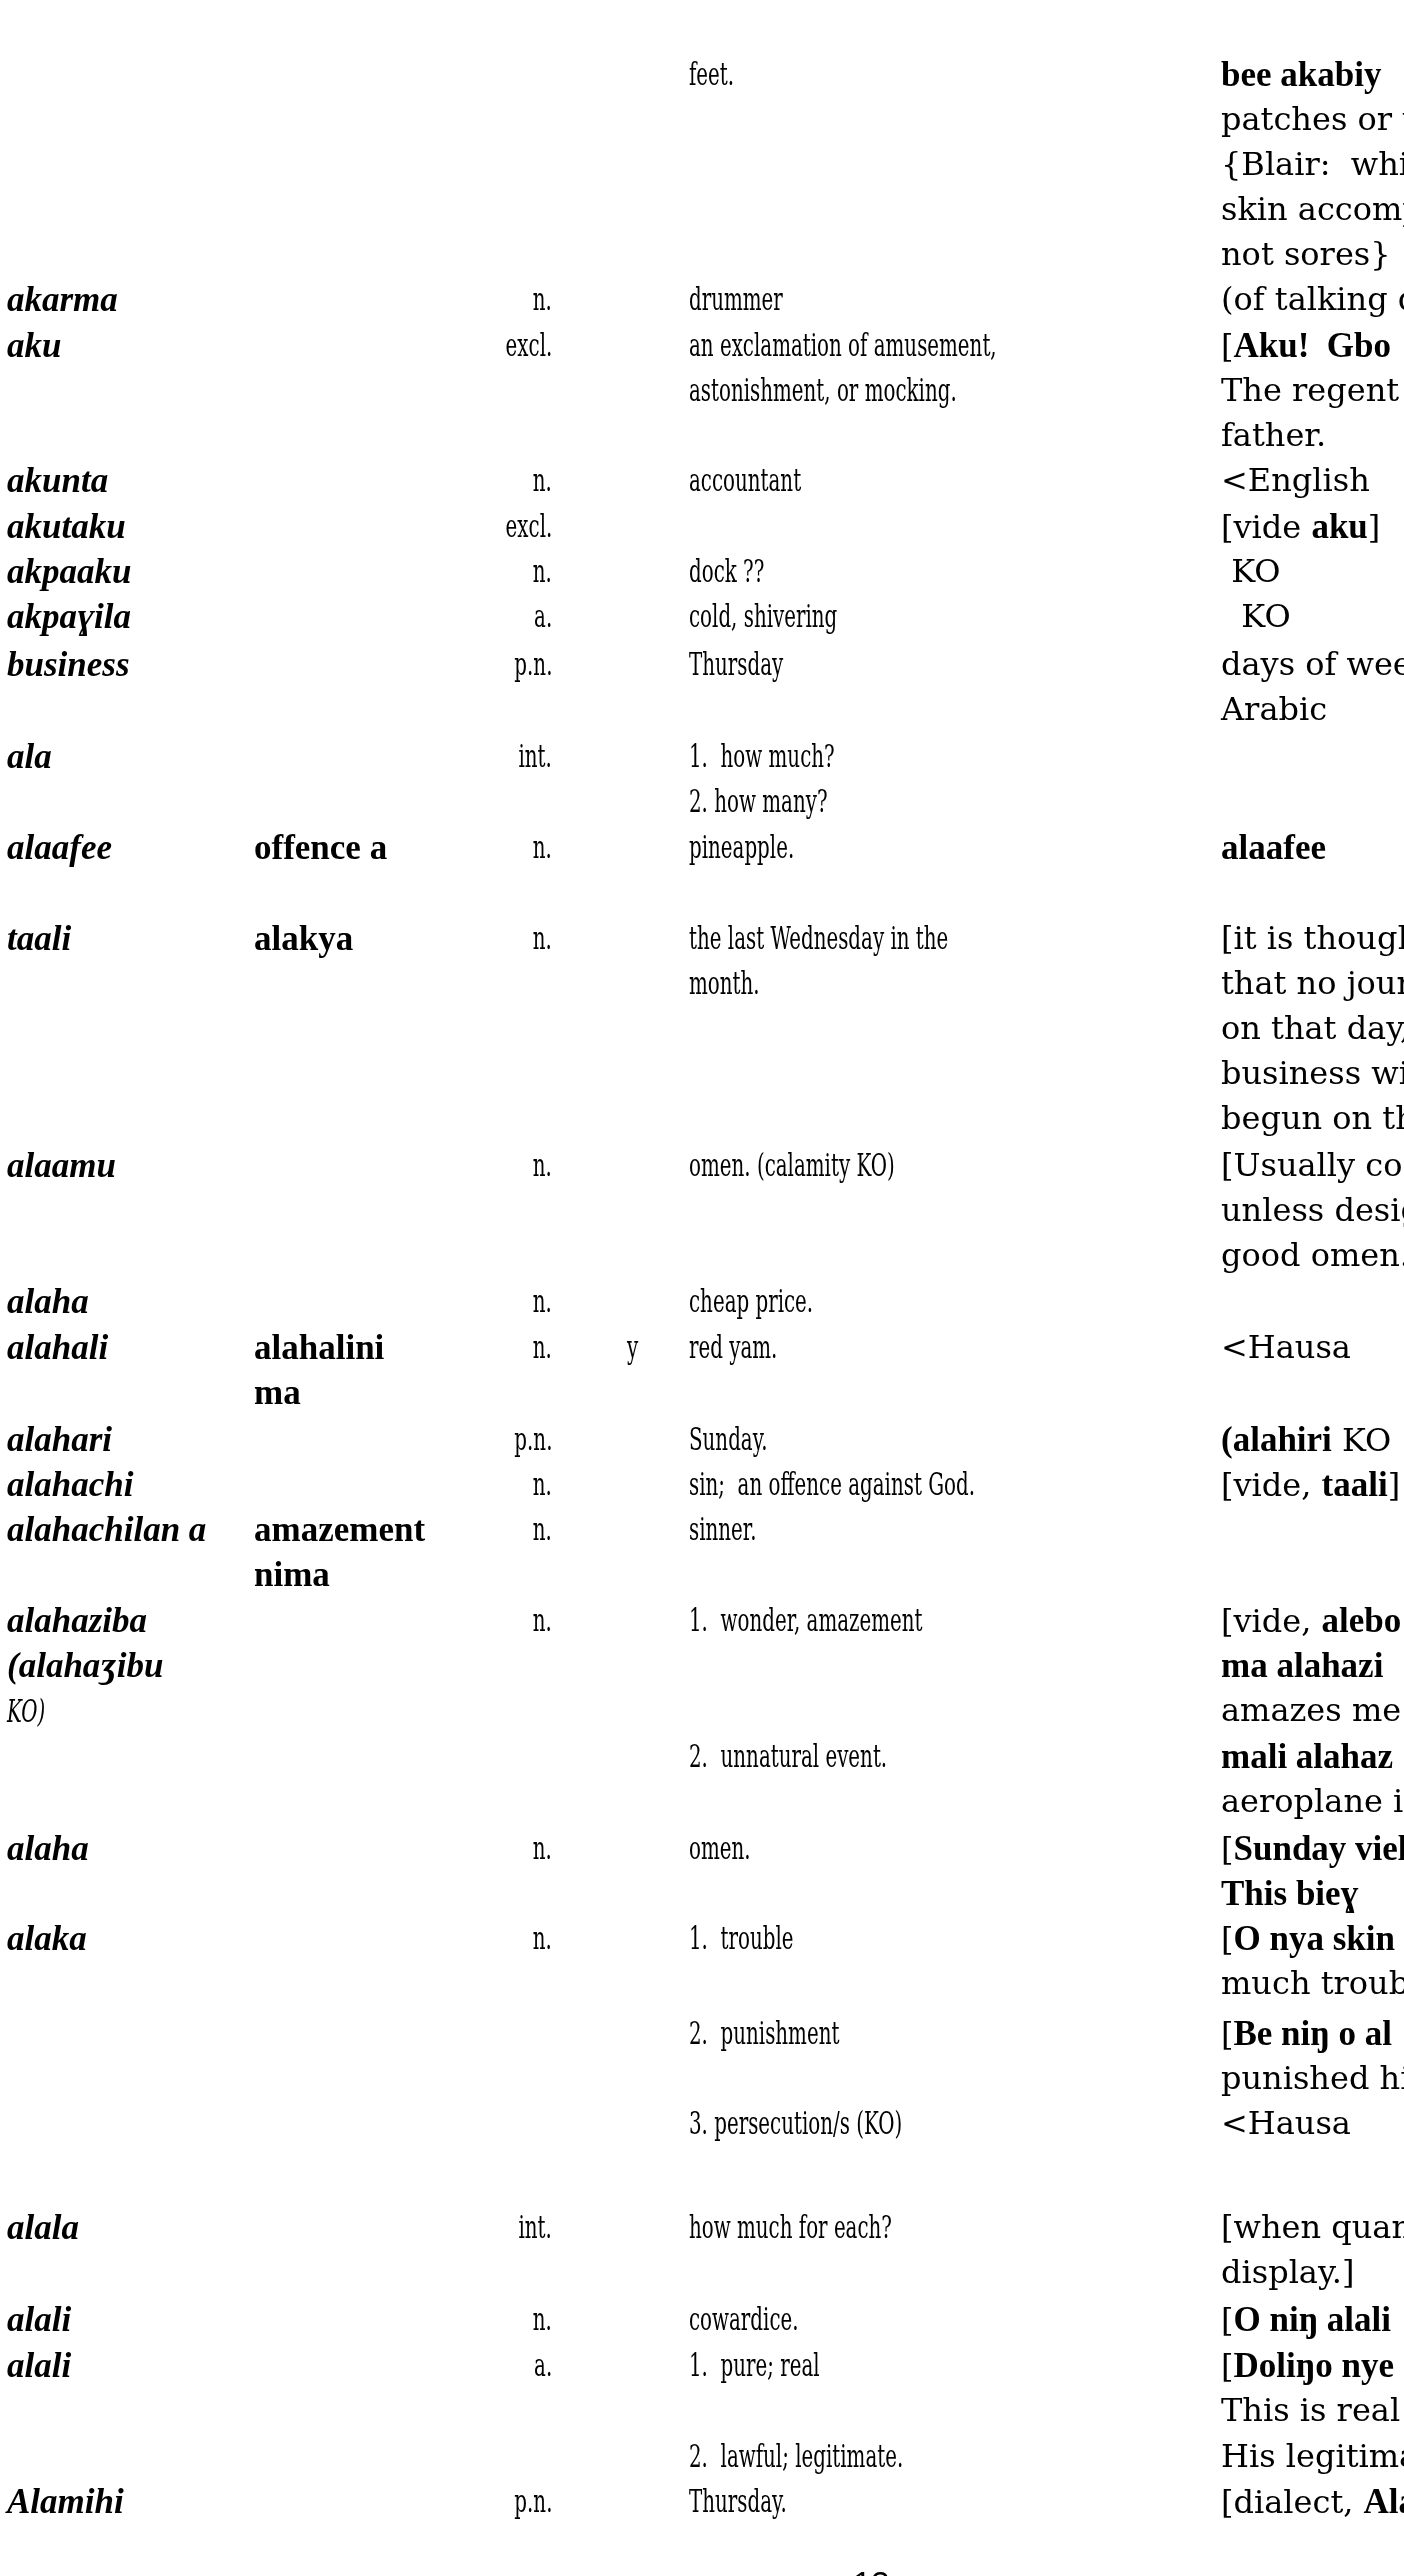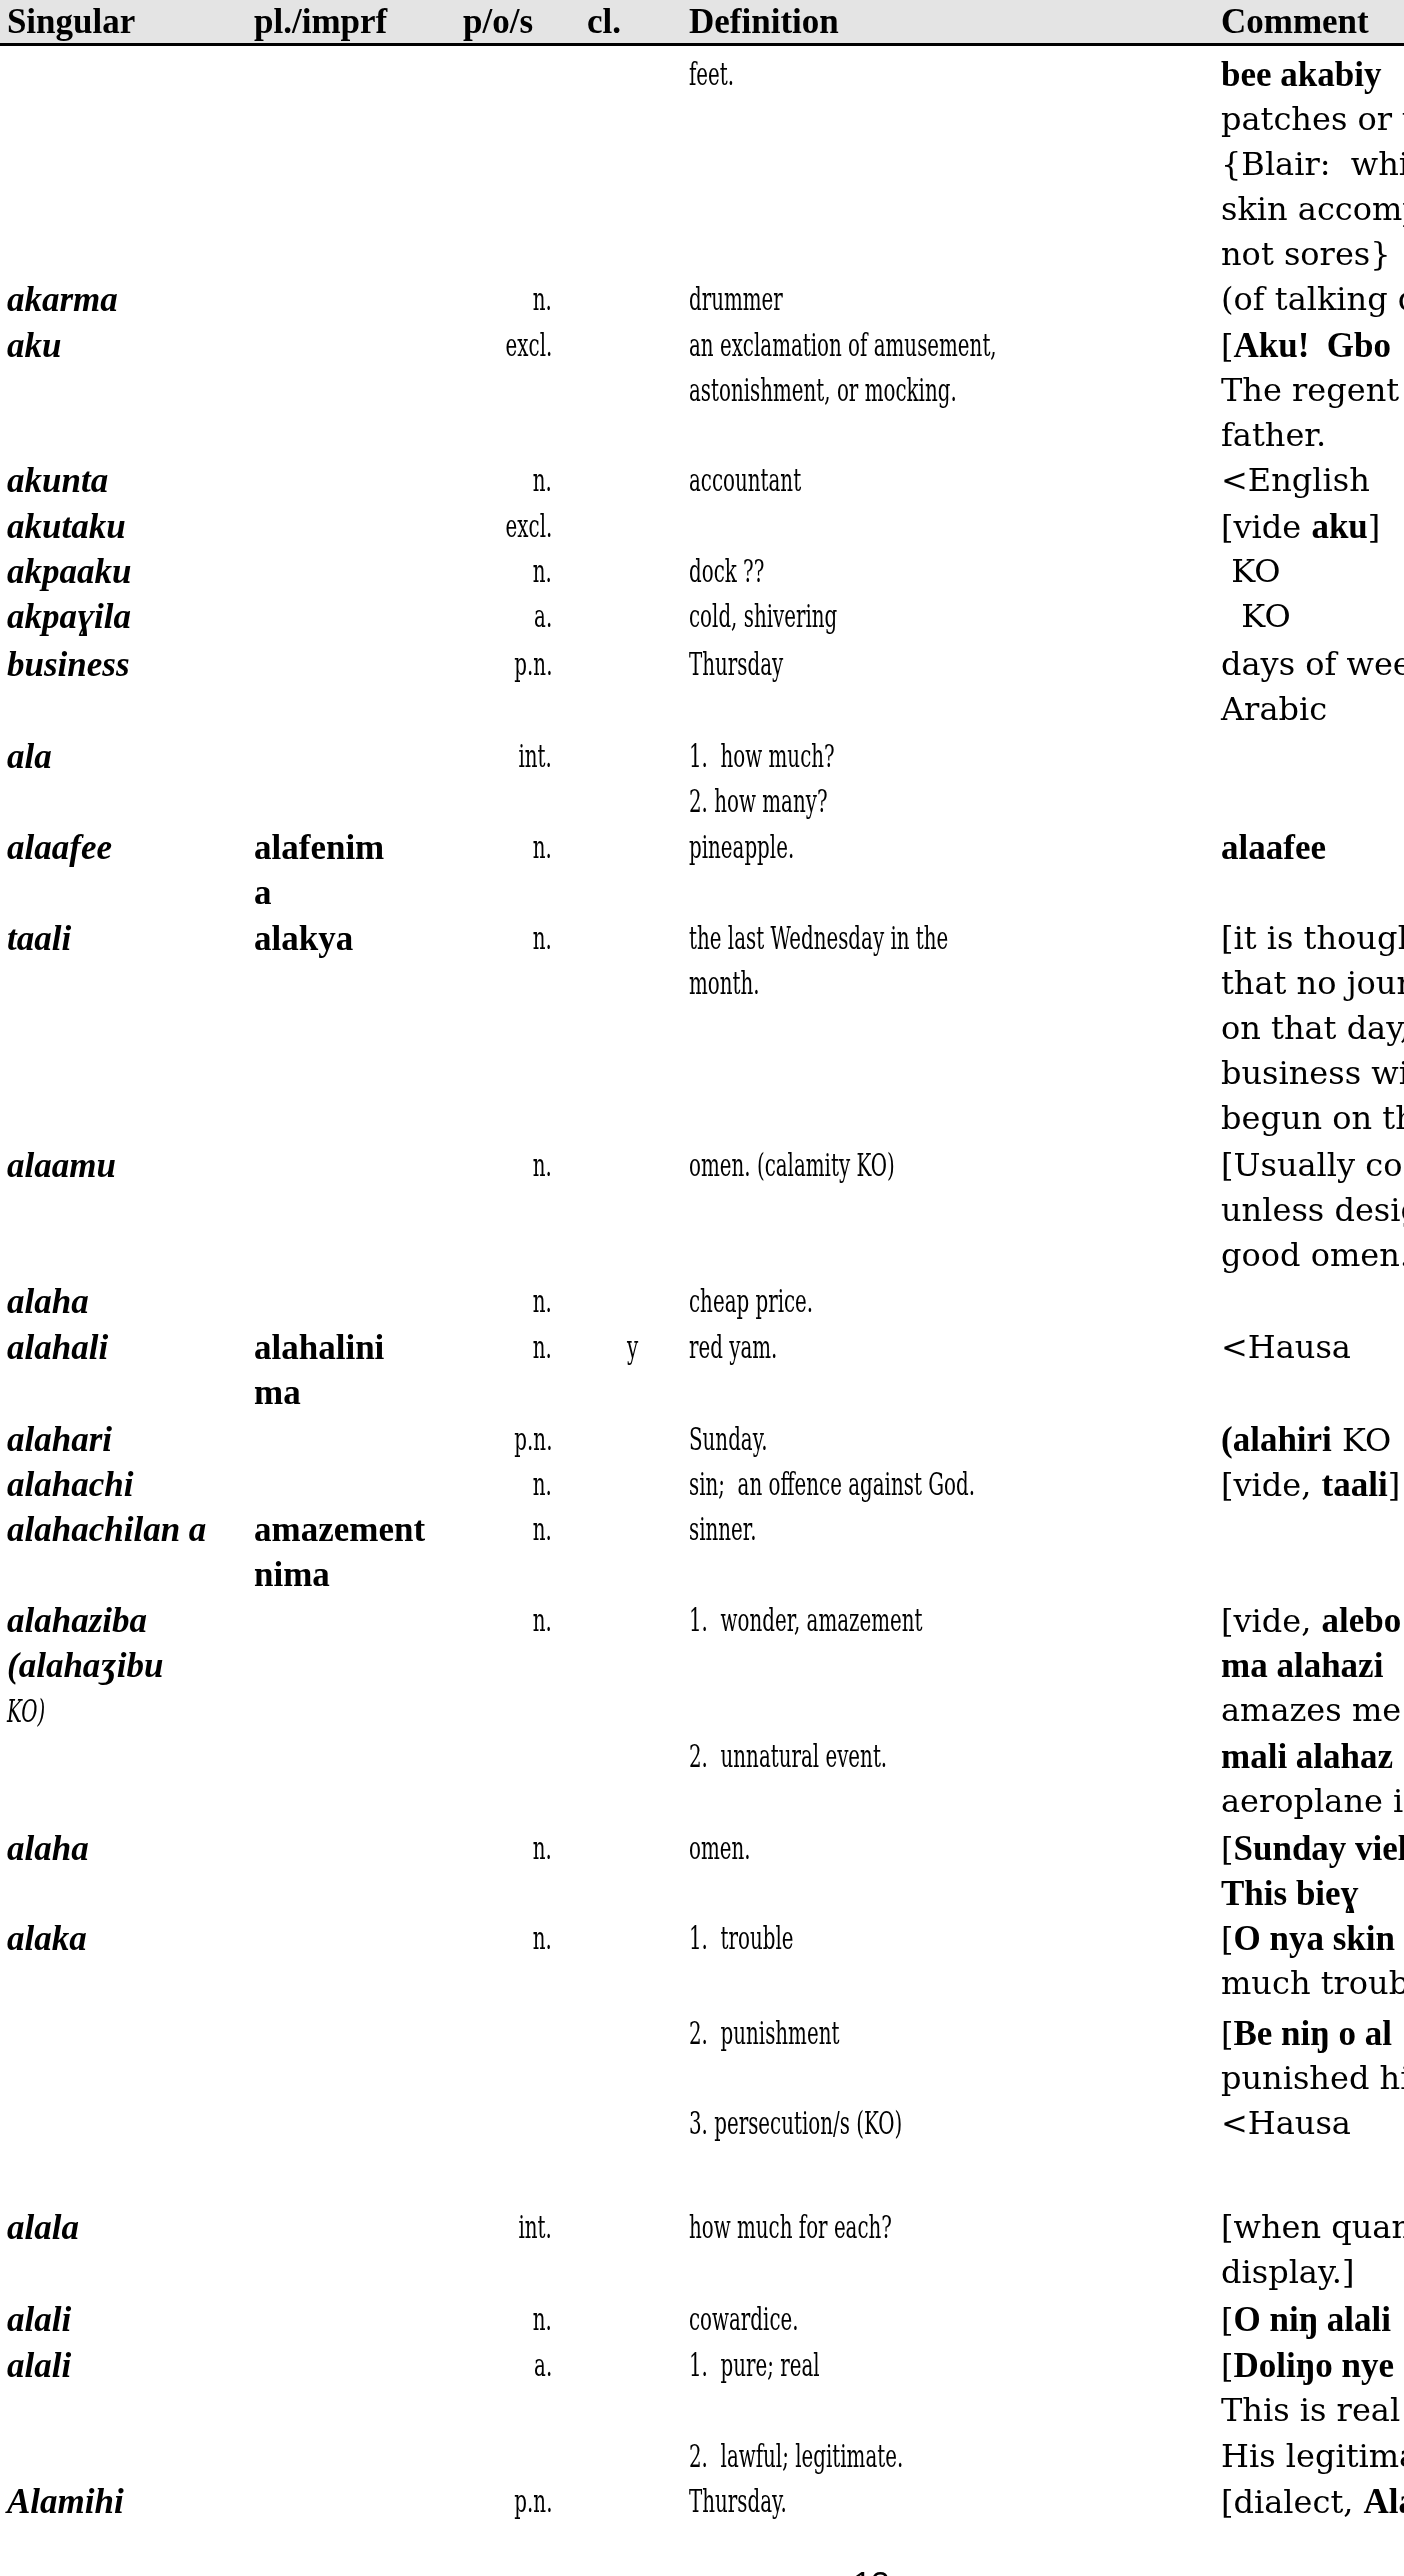--- a/index.html
+++ b/index.html
@@ -29,28 +29,20 @@
   .pagenum {
     position: absolute; left: 853px; top: 2565px; font-family: "Liberation Sans", sans-serif;
     font-size: 33px;
   }
   .clip-right { position: absolute; left: 0; top: 0; width: 1405px; height: 2576px; overflow: hidden; }
 </style>
 </head>
 <body>
 
 <div class="clip-right">
-  <div class="header">
-    <span class="hcell" style="left:6.9px">Singular</span>
-    <span class="hcell" style="left:254px">pl./imprf</span>
-    <span class="hcell" style="left:463px">p/o/s</span>
-    <span class="hcell" style="left:587px">cl.</span>
-    <span class="hcell" style="left:689px">Definition</span>
-    <span class="hcell" style="left:1221px">Comment</span>
-  </div>
 
   <div id="rows">
       <div class="row" style="top: 52px;">
         <div class="cell sg"></div>
         <div class="cell pl"></div>
         <div class="cell pos"></div>
         <div class="cell cl"></div>
         <div class="cell def">feet.</div>
         <div class="cell cm"><span class="cmline"><b>bee akabiy</b></span><span class="cmline">patches or w</span><span class="cmline">{Blair:  whi</span><span class="cmline">skin accomp</span><span class="cmline">not sores}</span></div>
       </div>
@@ -115,21 +107,21 @@
         <div class="cell sg">ala</div>
         <div class="cell pl"></div>
         <div class="cell pos">int.</div>
         <div class="cell cl"></div>
         <div class="cell def">1.  how much?
 2. how many?</div>
         <div class="cell cm"></div>
       </div>
       <div class="row" style="top: 825px;">
         <div class="cell sg">alaafee</div>
-        <div class="cell pl">alafenim a</div>
+        <div class="cell pl">offence a</div>
         <div class="cell pos">n.</div>
         <div class="cell cl"></div>
         <div class="cell def">pineapple.</div>
         <div class="cell cm"><span class="cmline"><b>alaafee</b></span></div>
       </div>
       <div class="row" style="top: 916px;">
         <div class="cell sg">taali</div>
         <div class="cell pl">alakya</div>
         <div class="cell pos">n.</div>
         <div class="cell cl"></div>

